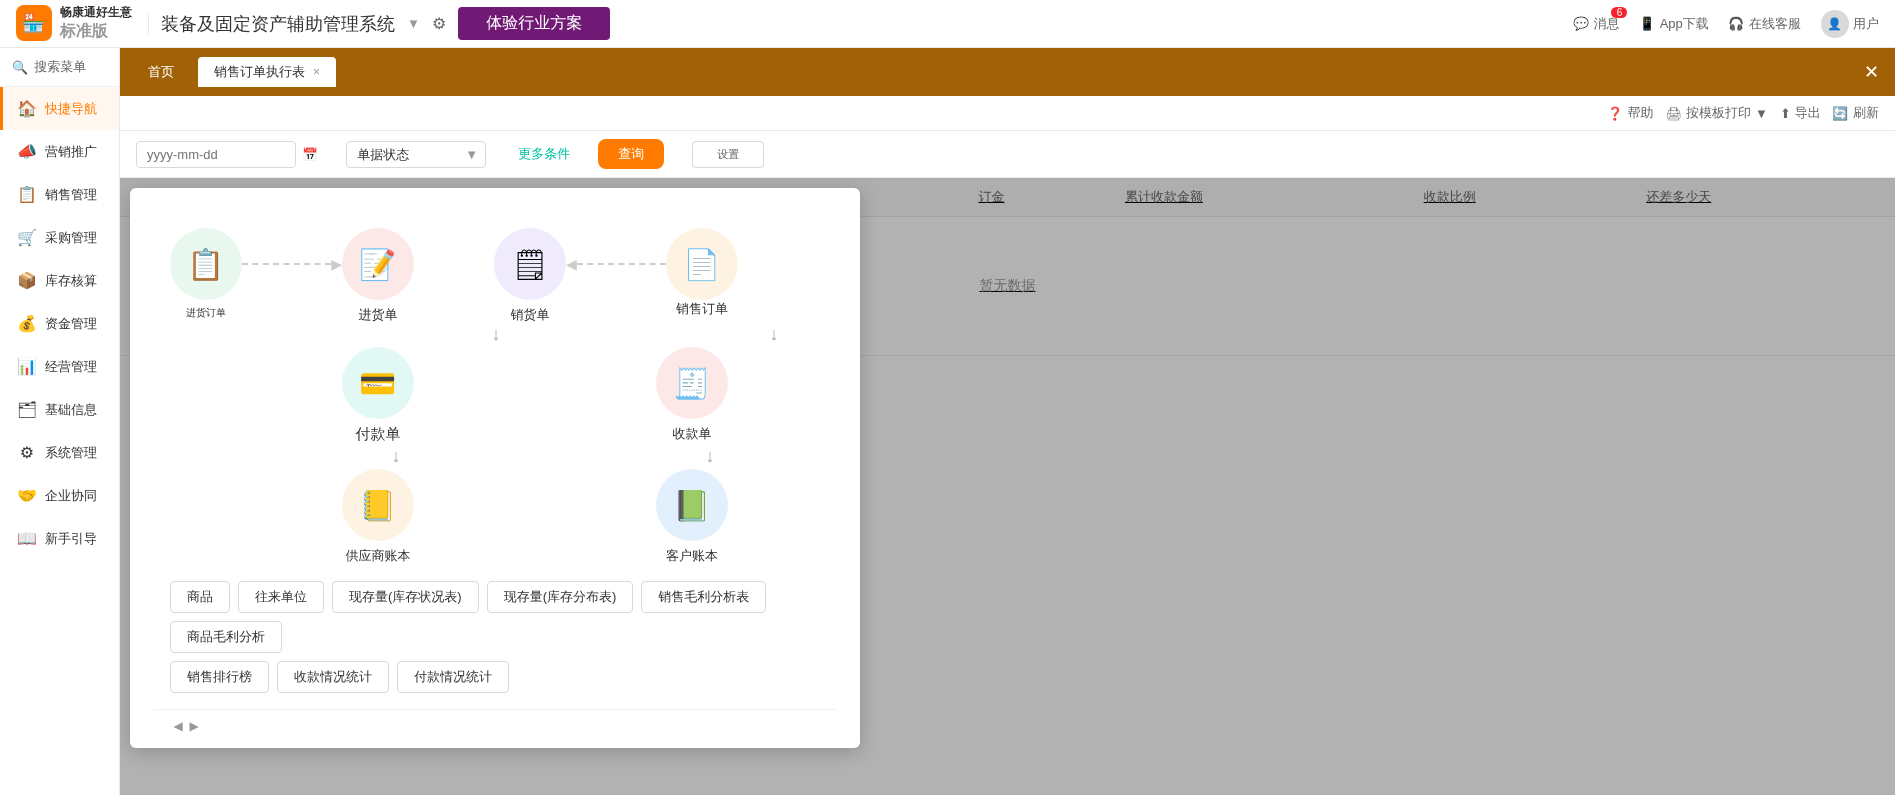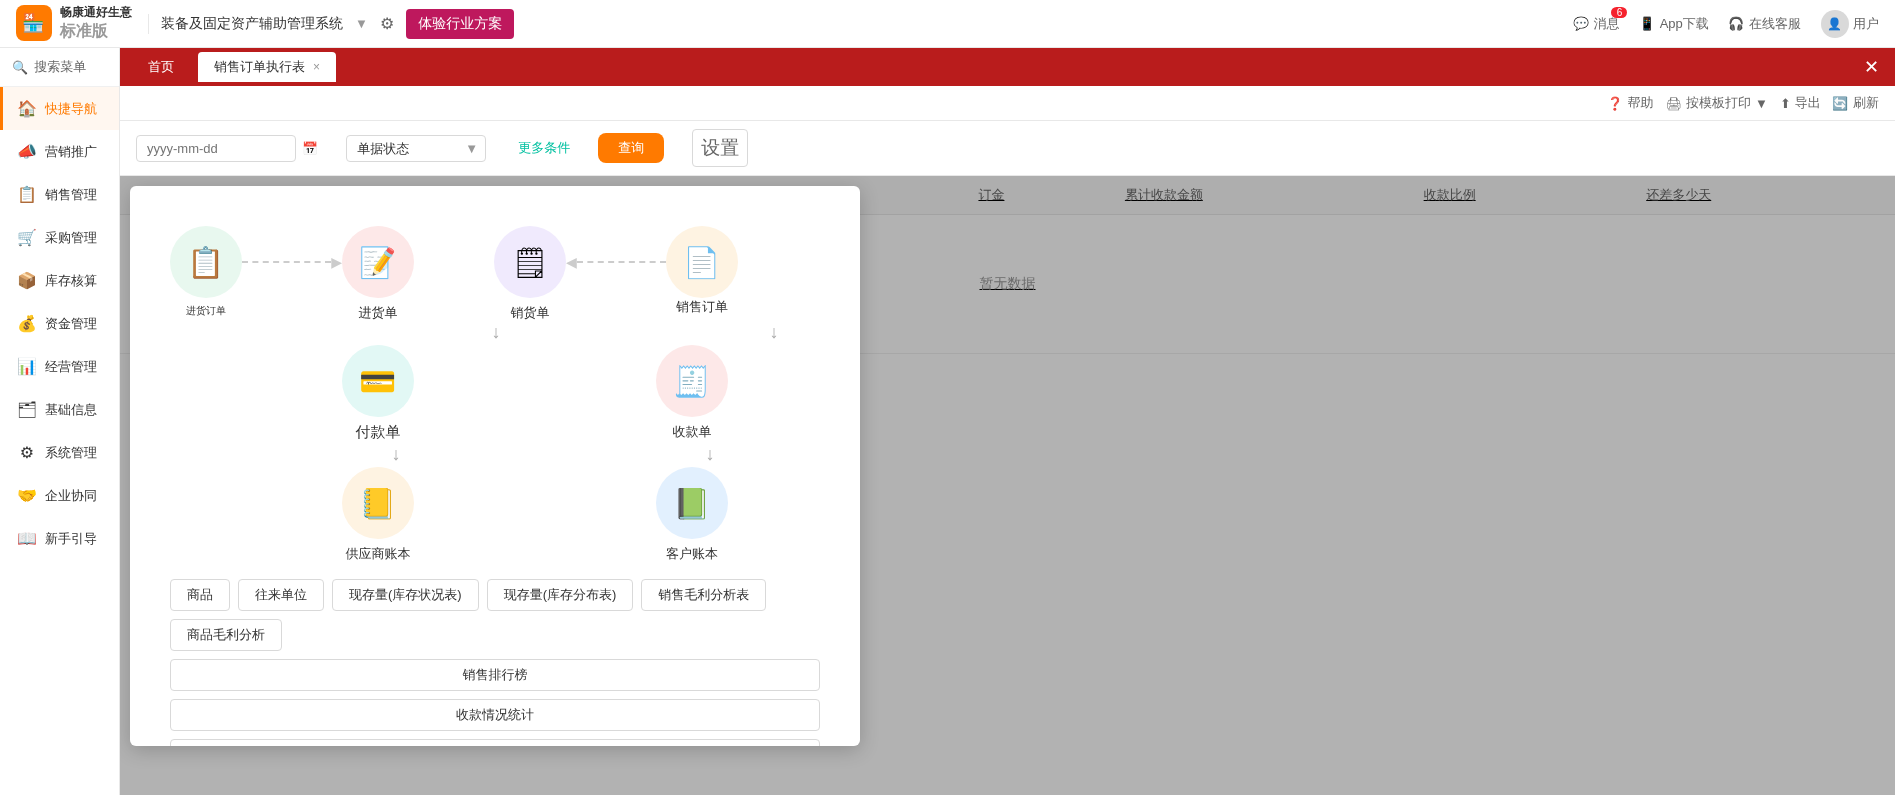--- a/index.html
+++ b/index.html
@@ -13,23 +13,23 @@
       display: flex; align-items: center; height: 48px;
       background: #fff; border-bottom: 1px solid #e8e8e8;
       padding: 0 16px; gap: 12px; flex-shrink: 0;
     }
     .top-bar-logo {
       display: flex; align-items: center; gap: 8px;
       width: 120px; color: #ff7a00; font-weight: bold; font-size: 13px;
     }
     .logo-icon { width: 36px; height: 36px; background: #ff7a00; border-radius: 8px; display: flex; align-items: center; justify-content: center; color: #fff; font-size: 18px; }
     .logo-text { color: #333; font-size: 12px; line-height: 1.3; }
-    .top-bar-title { color: #333; font-size: 14px; font-weight: 500; }
+    .top-bar-title { color: #333; font-size: 18px; font-weight: 500; }
     .top-bar-divider { width: 1px; height: 20px; background: #e8e8e8; }
-    .top-bar-btn { background: #be185d; color: #fff; border: none; border-radius: 4px; padding: 6px 12px; font-size: 14px; cursor: pointer; }
+    .top-bar-btn { background: #701a75; color: #fff; border: none; border-radius: 4px; padding: 6px 28px; font-size: 16px; cursor: pointer; }
     .top-bar-right { margin-left: auto; display: flex; align-items: center; gap: 20px; color: #666; font-size: 13px; }
     .top-bar-right-item { display: flex; align-items: center; gap: 4px; cursor: pointer; position: relative; }
     .badge { background: #f5222d; color: #fff; border-radius: 10px; font-size: 10px; padding: 0 5px; min-width: 16px; text-align: center; position: absolute; top: -8px; right: -8px; }
     .avatar { width: 28px; height: 28px; border-radius: 50%; background: #d9d9d9; display: flex; align-items: center; justify-content: center; font-size: 12px; }
 
     
     .body-wrapper { display: flex; flex: 1; overflow: hidden; }
 
     
     .sidebar {
@@ -45,22 +45,22 @@
       color: #333; font-size: 13px; cursor: pointer; border-left: 3px solid transparent;
     }
     .sidebar-item.active { background: #fff7f0; border-left-color: #ff7a00; color: #ff7a00; }
     .sidebar-item-icon { font-size: 16px; width: 20px; text-align: center; }
 
     
     .main-content { flex: 1; display: flex; flex-direction: column; overflow: hidden; }
 
     
     .tab-bar {
-      display: flex; align-items: center; background: #b91c1c;
-      height: 38px; padding: 0 8px; flex-shrink: 0;
+      display: flex; align-items: center; background: #a16207;
+      height: 48px; padding: 0 8px; flex-shrink: 0;
     }
     .tab-home {
       padding: 0 20px; color: #fff; font-size: 13px; height: 38px;
       display: flex; align-items: center; cursor: pointer;
     }
     .tab-item {
       background: #fff; padding: 0 16px; height: 30px; border-radius: 4px 4px 0 0;
       display: flex; align-items: center; gap: 8px; font-size: 13px; color: #333; cursor: pointer;
       margin-left: 4px;
     }
@@ -85,21 +85,21 @@
       font-size: 13px; width: 160px; color: #999;
     }
     .filter-date { display: flex; align-items: center; gap: 6px; }
     .filter-select-wrapper { position: relative; display: flex; align-items: center; }
     .filter-select {
       border: 1px solid #d9d9d9; border-radius: 4px; padding: 5px 28px 5px 10px;
       font-size: 13px; appearance: none; width: 140px; color: #333; background: #fff;
     }
     .more-conditions { color: #00c0a0; font-size: 13px; cursor: pointer; margin-left: 4px; }
     .query-btn { background: #ff7a00; color: #fff; border: none; border-radius: 8px; padding: 6px 20px; font-size: 13px; cursor: pointer; }
-    .setting-btn { background: #fff; color: #666; border: 1px solid #d9d9d9; border-radius: 4px; padding: 5px 8px; font-size: 19px; cursor: pointer; }
+    .setting-btn { background: #fff; color: #666; border: 1px solid #d9d9d9; border-radius: 4px; padding: 5px 24px; font-size: 11px; cursor: pointer; }
 
     
     .table-wrapper { background: #fff; overflow: auto; }
     table { width: 100%; border-collapse: collapse; font-size: 13px; }
     th { background: #fafafa; padding: 10px 12px; text-align: left; color: #666; border-bottom: 1px solid #e8e8e8; white-space: nowrap; font-weight: normal; }
     td { padding: 10px 12px; border-bottom: 1px solid #f0f0f0; color: #333; white-space: nowrap; }
     .no-data { text-align: center; color: #999; padding: 60px 0; font-size: 14px; }
 
     
     .overlay {
@@ -411,21 +411,21 @@
 
             <div class="common-functions" style="padding:0 16px;">
               <div class="func-grid">
                 <button class="func-btn">商品</button>
                 <button class="func-btn">往来单位</button>
                 <button class="func-btn">现存量(库存状况表)</button>
                 <button class="func-btn">现存量(库存分布表)</button>
                 <button class="func-btn">销售毛利分析表</button>
                 <button class="func-btn">商品毛利分析</button>
               </div>
-              <div class="func-grid" style="margin-top:8px;flex-direction:column;">
+              <div class="func-grid" style="margin-top:8px;">
                 <button class="func-btn">销售排行榜</button>
                 <button class="func-btn">收款情况统计</button>
                 <button class="func-btn">付款情况统计</button>
               </div>
             </div>
 
             <div class="scroll-bar-area" style="padding:8px 16px 0 16px;margin-top:16px;">
               <div class="scroll-arrow">◀</div>
 
               <div class="scroll-arrow">▶</div>

